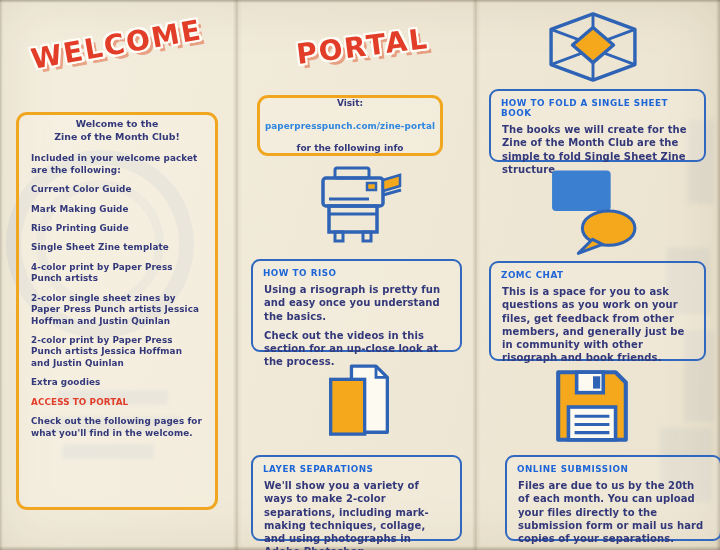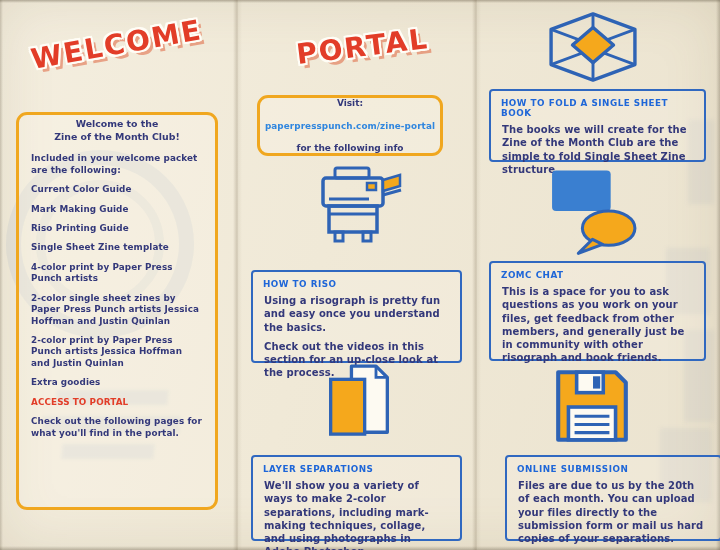--- a/index.html
+++ b/index.html
@@ -21,21 +21,21 @@
   .ghost-circle-inner{border-radius:50%;border:9px solid rgba(72,102,168,.055)}
   .ghost-bar{background:rgba(72,102,168,.075);filter:blur(1.5px);transform:skew(-4deg)}
   .ghost-bar-r{background:rgba(72,102,168,.06);filter:blur(2.5px)}
   
   .bubble{position:absolute;z-index:4;font-weight:bold;font-size:28px;letter-spacing:2px;color:#e23d28;
     text-shadow:-2px -2px 0 #fffdf6,2px -2px 0 #fffdf6,-2px 2px 0 #fffdf6,2px 2px 0 #fffdf6,
                 0 -2px 0 #fffdf6,0 2px 0 #fffdf6,-2px 0 0 #fffdf6,2px 0 0 #fffdf6,
                 4px 5px 0 rgba(222,88,48,.50)}
   
   .ybox{position:absolute;z-index:2;border:3px solid #f0a71f;border-radius:11px;background:rgba(255,252,242,.22)}
-  .bbox{position:absolute;z-index:2;border:2.5px solid #3068c0;border-radius:4px;padding:7px 10px 4px;background:rgba(255,252,242,.18)}
+  .bbox{position:absolute;z-index:2;border:2.5px solid #3068c0;border-radius:9px;padding:7px 10px 4px;background:rgba(255,252,242,.18)}
   .bbox h3{font-size:8.8px;font-weight:bold;color:#1e66d8;letter-spacing:.5px;margin:0 0 5px}
   .bbox p{font-size:10px;line-height:1.33;font-weight:bold;color:#33387a;letter-spacing:.1px;margin:0 1px 6px}
   
   .lbox{left:16px;top:112px;width:202px;height:398px;padding:3px 12px;display:flex;flex-direction:column;gap:8px}
   .lbox .h{font-size:9.4px;font-weight:bold;color:#33387a;text-align:center;white-space:pre-line;line-height:1.35;margin-bottom:2px}
   .lbox .t{font-size:8.8px;font-weight:bold;color:#33387a;line-height:1.3;letter-spacing:.1px}
   .red{color:#e23d28 !important}
   
   .vbox{left:257px;top:95px;width:186px;height:61px;display:flex;flex-direction:column;align-items:center;justify-content:space-between;gap:2px;text-align:center}
   .vbox .v{font-size:9px;font-weight:bold;color:#33387a}
@@ -68,21 +68,21 @@
     <div class="t">Included in your welcome packet are the following:</div>
     <div class="t">Current Color Guide</div>
     <div class="t">Mark Making Guide</div>
     <div class="t">Riso Printing Guide</div>
     <div class="t">Single Sheet Zine template</div>
     <div class="t">4-color print by Paper Press Punch artists</div>
     <div class="t">2-color single sheet zines by Paper Press Punch artists Jessica Hoffman and Justin Quinlan</div>
     <div class="t">2-color print by Paper Press Punch artists Jessica Hoffman and Justin Quinlan</div>
     <div class="t">Extra goodies</div>
     <div class="t red">ACCESS TO PORTAL</div>
-    <div class="t">Check out the following pages for what you'll find in the portal.</div>
+    <div class="t">Check out the following pages for what you'll find in the welcome.</div>
   </div>
 
   <div class="bubble" style="left:296px;top:30px;transform:rotate(-7deg)">PORTAL</div>
 
   <div class="ybox vbox">
     <div class="v">Visit:</div>
     <div class="u">paperpresspunch.com/zine-portal</div>
     <div class="v">for the following info</div>
   </div>
 
@@ -94,21 +94,21 @@
       <line x1="24" y1="35" x2="64" y2="35" stroke="#2e63b5" stroke-width="3"></line>
       <polygon points="78,16 95,11 95,22 78,27" fill="#f5a81c" stroke="#2e63b5" stroke-width="2.5"></polygon>
       <line x1="78" y1="31" x2="96" y2="26" stroke="#2e63b5" stroke-width="3"></line>
       <rect x="24" y="42" width="48" height="26" fill="none" stroke="#2e63b5" stroke-width="3.5"></rect>
       <line x1="24" y1="50" x2="72" y2="50" stroke="#2e63b5" stroke-width="3"></line>
       <rect x="30" y="68" width="8" height="9" fill="none" stroke="#2e63b5" stroke-width="3"></rect>
       <rect x="58" y="68" width="8" height="9" fill="none" stroke="#2e63b5" stroke-width="3"></rect>
     </svg>
   </div>
 
-  <div class="bbox" style="left:251px;top:270px;width:211px;height:93px">
+  <div class="bbox" style="left:251px;top:259px;width:211px;height:93px">
     <h3>HOW TO RISO</h3>
     <p>Using a risograph is pretty fun and easy once you understand the basics.</p>
     <p>Check out the videos in this section for an up-close look at the process.</p>
   </div>
 
   <div class="icon" style="left:325px;top:360px;width:68px;height:84px">
     <svg width="68" height="84" viewBox="0 0 72 84">
       <path d="M28 4 h26 l12 12 v58 h-38 z" fill="#fdfaf2" stroke="#2e63b5" stroke-width="3.5" stroke-linejoin="round"></path>
       <path d="M54 4 v12 h12" fill="none" stroke="#2e63b5" stroke-width="3"></path>
       <rect x="6" y="18" width="36" height="58" fill="#f5a81c" stroke="#2e63b5" stroke-width="3.5"></rect>

